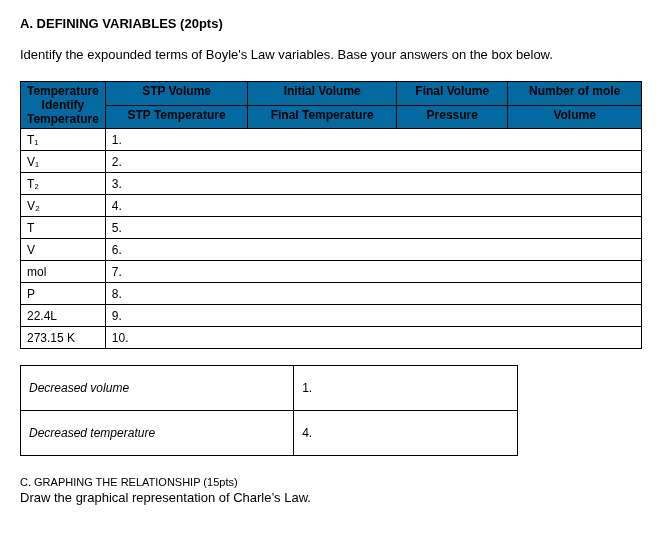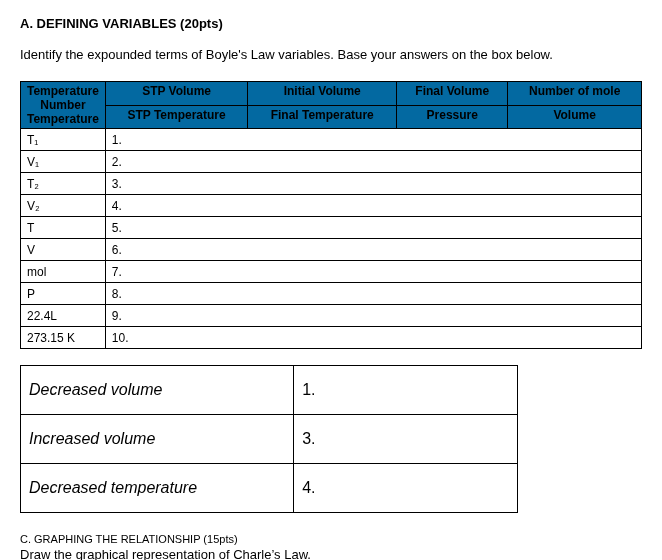--- a/index.html
+++ b/index.html
@@ -62,21 +62,21 @@
       margin-bottom: 8px;
     }
     .table-b {
       width: 80%;
       border-collapse: collapse;
       margin-bottom: 20px;
     }
     .table-b td {
       border: 1px solid #000;
       padding: 15px 8px;
-      font-size: 16px;
+      font-size: 12px;
       vertical-align: middle;
     }
     .table-b .col-desc {
       width: 55%;
       font-style: italic;
     }
     .table-b .col-num {
       width: 45%;
     }
     
@@ -94,21 +94,21 @@
 
 <div>
   <div class="section-title">A. DEFINING VARIABLES (20pts)</div>
   <div class="section-subtitle">Identify the expounded terms of Boyle's Law variables. Base your answers on the box below.</div>
 
   <table class="table-a">
     <thead>
       <tr>
         <th class="col-var" rowspan="2" style="vertical-align:top;">
           <span>Temperature</span><br>
-          <span>Number</span><br>
+          <span>Identify</span><br>
           <span>Temperature</span>
         </th>
         <th>
           <span>STP Volume</span>
         </th>
         <th>
           <span>Initial Volume</span>
         </th>
         <th>
           <span>Final Volume</span>
@@ -179,24 +179,20 @@
 
 <div>
 
   <table class="table-b">
     <tbody id="table-b-body">
     <tr>
           <td class="col-desc">Decreased volume</td>
           <td class="col-num">1.</td>
         </tr>
         <tr>
-          <td class="col-desc">Increased volume</td>
-          <td class="col-num">3.</td>
-        </tr>
-        <tr>
           <td class="col-desc">Decreased temperature</td>
           <td class="col-num">4.</td>
         </tr>
       </tbody>
   </table>
 </div>
 
 <div>
   <div class="section-c-title">C. GRAPHING THE RELATIONSHIP (15pts)</div>
   <div class="section-c-subtitle">Draw the graphical representation of Charle’s Law.</div>

